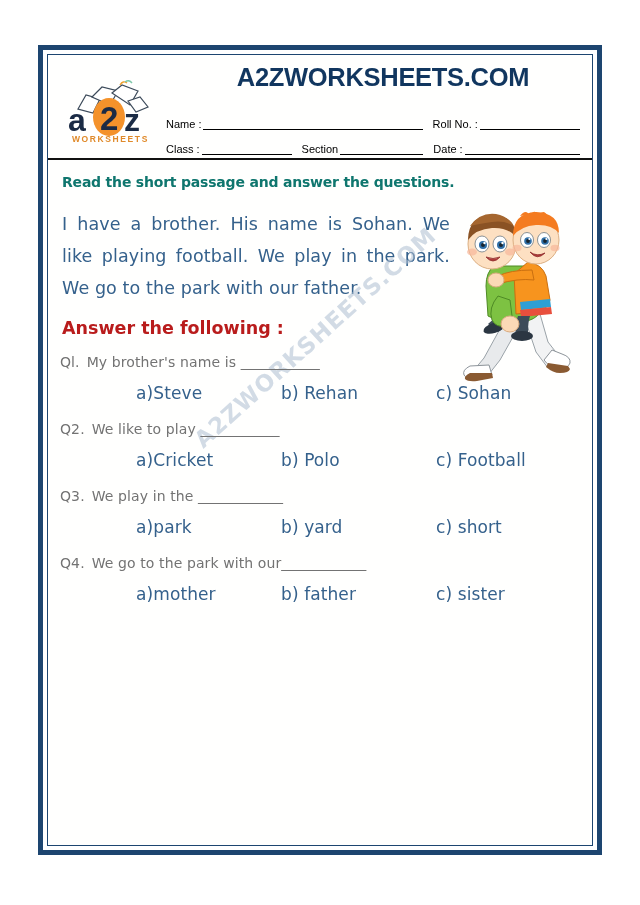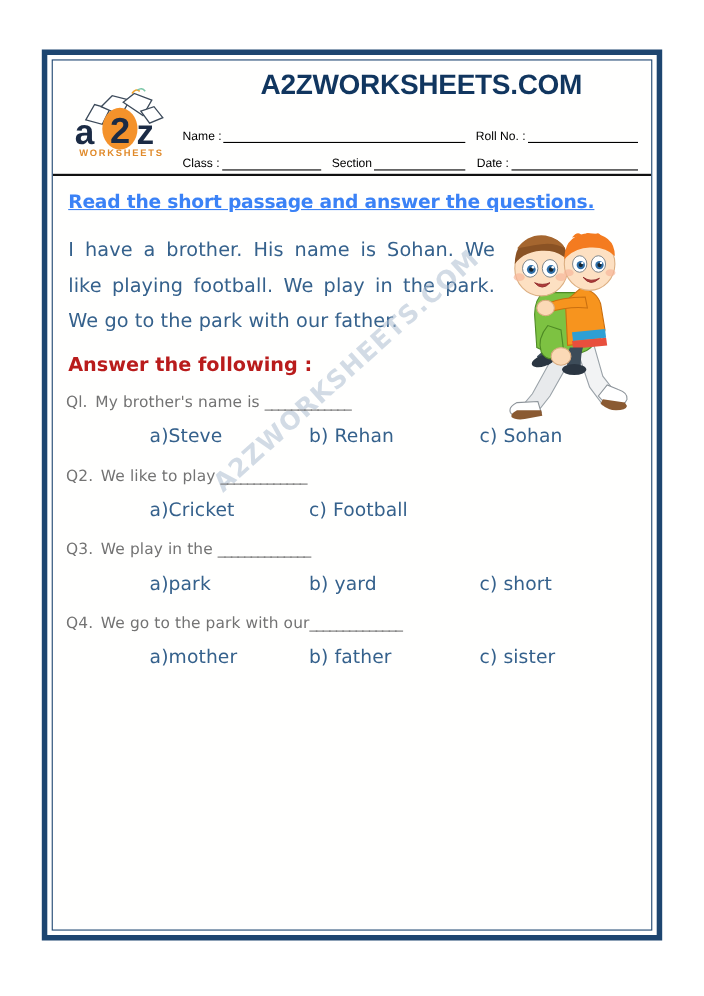--- a/index.html
+++ b/index.html
@@ -121,25 +121,24 @@
     color: #aebfd2;
     opacity: 0.55;
     white-space: nowrap;
     pointer-events: none;
     z-index: 5;
   }
 
   
   #instruction-heading {
     margin: 0 0 0 14px;
-    font-size: 17px;
+    font-size: 14px;
     font-weight: bold;
-    color: #3b82f6;
+    color: #0f766e;
     letter-spacing: -0.2px;
-    text-decoration: underline;
   }
 
   
   #passage-block {
     position: relative;
     margin: 18px 0 0 14px;
     width: 388px;
     font-size: 17.5px;
     line-height: 32px;
     color: #35618c;
@@ -340,20 +339,21 @@
           </div>
         </div>
 
         <div class="question-block">
           <div class="question-text">
             <span class="q-number">Q2.</span><span>We like to play</span>
             <span class="q-blank">_____________</span>
           </div>
           <div class="options-row">
             <span class="option opt-a">a)Cricket</span>
+            <span class="option opt-b">b) Polo</span>
             <span class="option opt-c">c) Football</span>
           </div>
         </div>
 
         <div class="question-block">
           <div class="question-text">
             <span class="q-number">Q3.</span><span>We play in the</span>
             <span class="q-blank">______________</span>
           </div>
           <div class="options-row">

